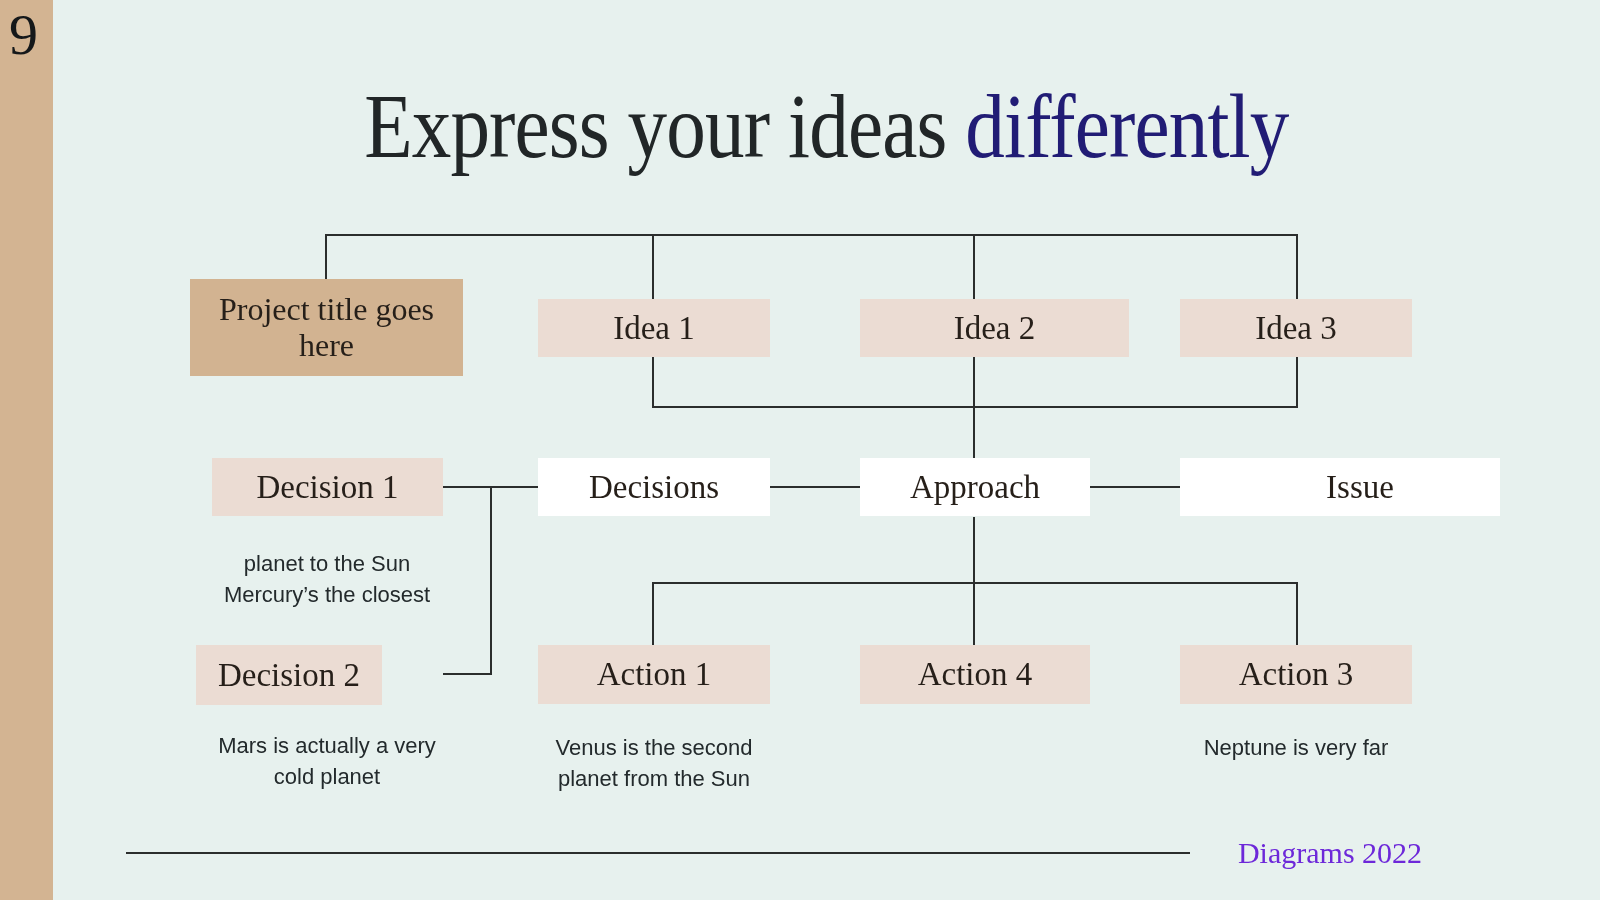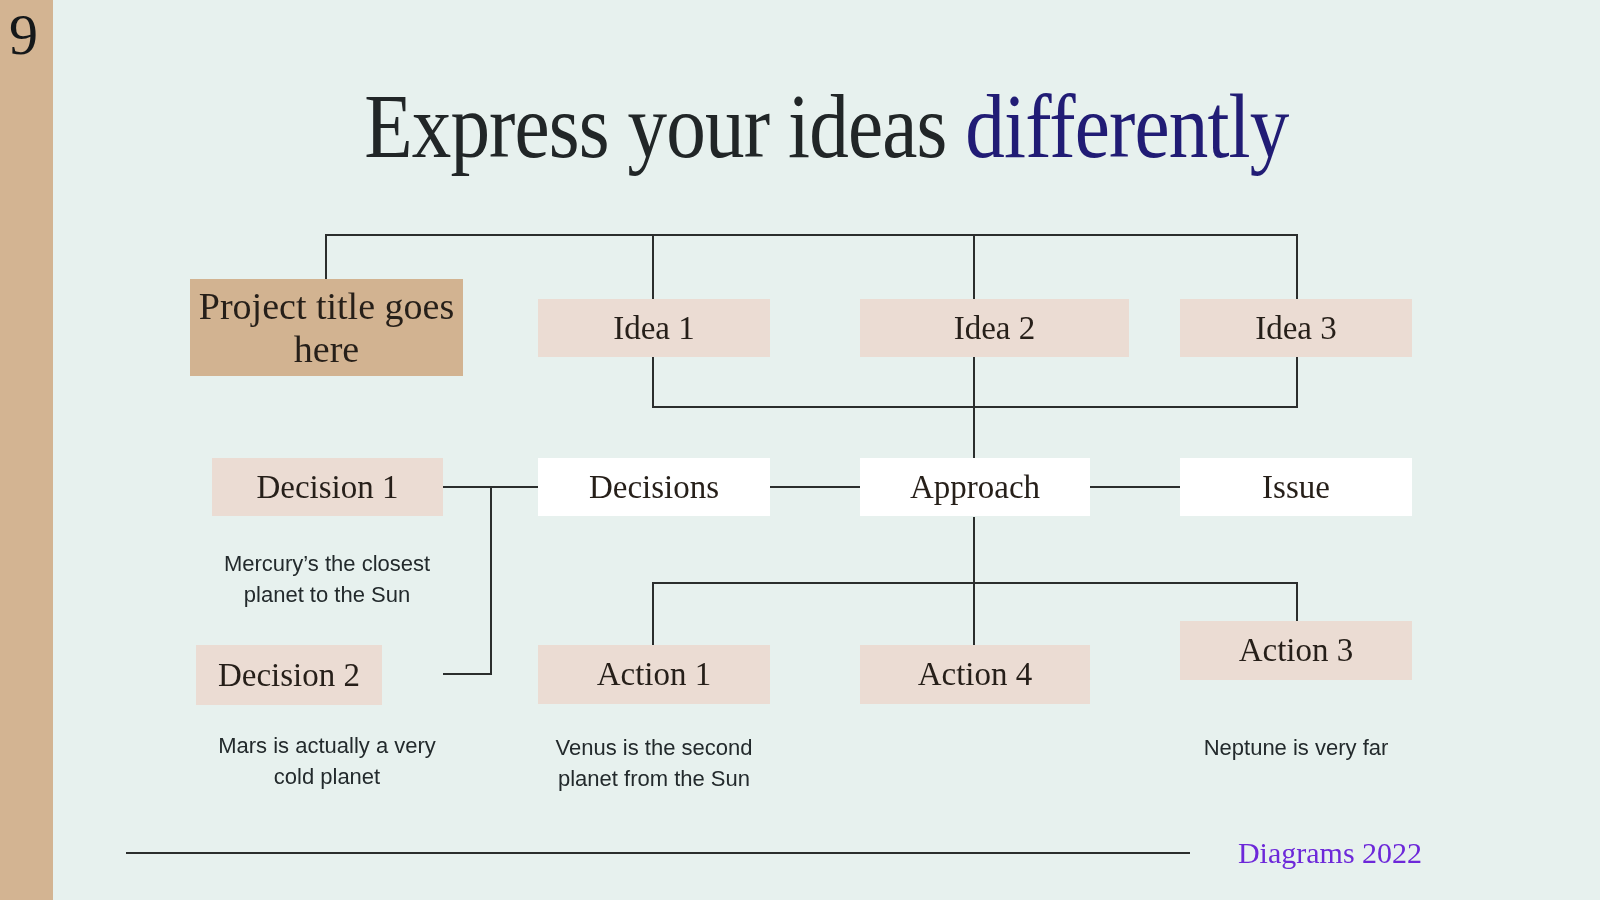--- a/index.html
+++ b/index.html
@@ -22,21 +22,21 @@
     font-size:92px; line-height:1.05; color:#212627;
     letter-spacing:-1px;
   }
   .title-inner { display:inline-block; transform:scaleX(0.86); transform-origin:50% 50%; white-space:pre; }
   .title .hl { color:#211c75; }
 
   .node {
     position:absolute; display:flex; align-items:center; justify-content:center;
     text-align:center; color:#261f19; font-size:33px; line-height:1.12;
   }
-  .node.root  { background:#d2b391; font-size:38px; flex-direction:column; }
+  .node.root  { background:#d2b391; font-size:32px; flex-direction:column; }
   .node.light { background:#ebdcd3; }
   .node.white { background:#ffffff; }
 
   .caption {
     position:absolute; text-align:center;
     font-family:"Liberation Sans","DejaVu Sans",sans-serif;
     font-size:22px; line-height:31px; color:#232a2c;
   }
 
   .hline, .vline { position:absolute; background:#2b2e2d; }
@@ -87,31 +87,31 @@
     <span>here</span>
   </div>
 
   <div class="node light" style="left:538px; top:299px; width:232px; height:58px;">Idea 1</div>
   <div class="node light" style="left:860px; top:299px; width:269px; height:58px;">Idea 2</div>
   <div class="node light" style="left:1180px; top:299px; width:232px; height:58px;">Idea 3</div>
 
   <div class="node light" style="left:212px; top:458px; width:231px; height:58px;">Decision 1</div>
   <div class="node white" style="left:538px; top:458px; width:232px; height:58px;">Decisions</div>
   <div class="node white" style="left:860px; top:458px; width:230px; height:58px;text-align:right;">Approach</div>
-  <div class="node white" style="left:1180px; top:458px; width:232px; height:58px;">Issue</div>
+  <div class="node white" style="left:1180px; top:458px; width:280px; height:58px;padding-left:40px;">Issue</div>
 
   <div class="caption" style="left:157px; top:548px; width:340px;">
+    <div>planet to the Sun</div>
     <div>Mercury’s the closest</div>
-    <div>planet to the Sun</div>
   </div>
 
   <div class="node light" style="left:196px; top:645px; width:186px; height:60px;">Decision 2</div>
   <div class="node light" style="left:538px; top:645px; width:232px; height:59px;">Action 1</div>
   <div class="node light" style="left:860px; top:645px; width:230px; height:59px;">Action 4</div>
-  <div class="node light" style="left:1180px; top:621px; width:232px; height:59px;">Action 3</div>
+  <div class="node light" style="left:1180px; top:645px; width:232px; height:59px;">Action 3</div>
 
   <div class="caption" style="left:157px; top:730px; width:340px;">
     <div>Mars is actually a very</div>
     <div>cold planet</div>
   </div>
   <div class="caption" style="left:484px; top:732px; width:340px;">
     <div>Venus is the second</div>
     <div>planet from the Sun</div>
   </div>
   <div class="caption" style="left:1126px; top:732px; width:340px;">

